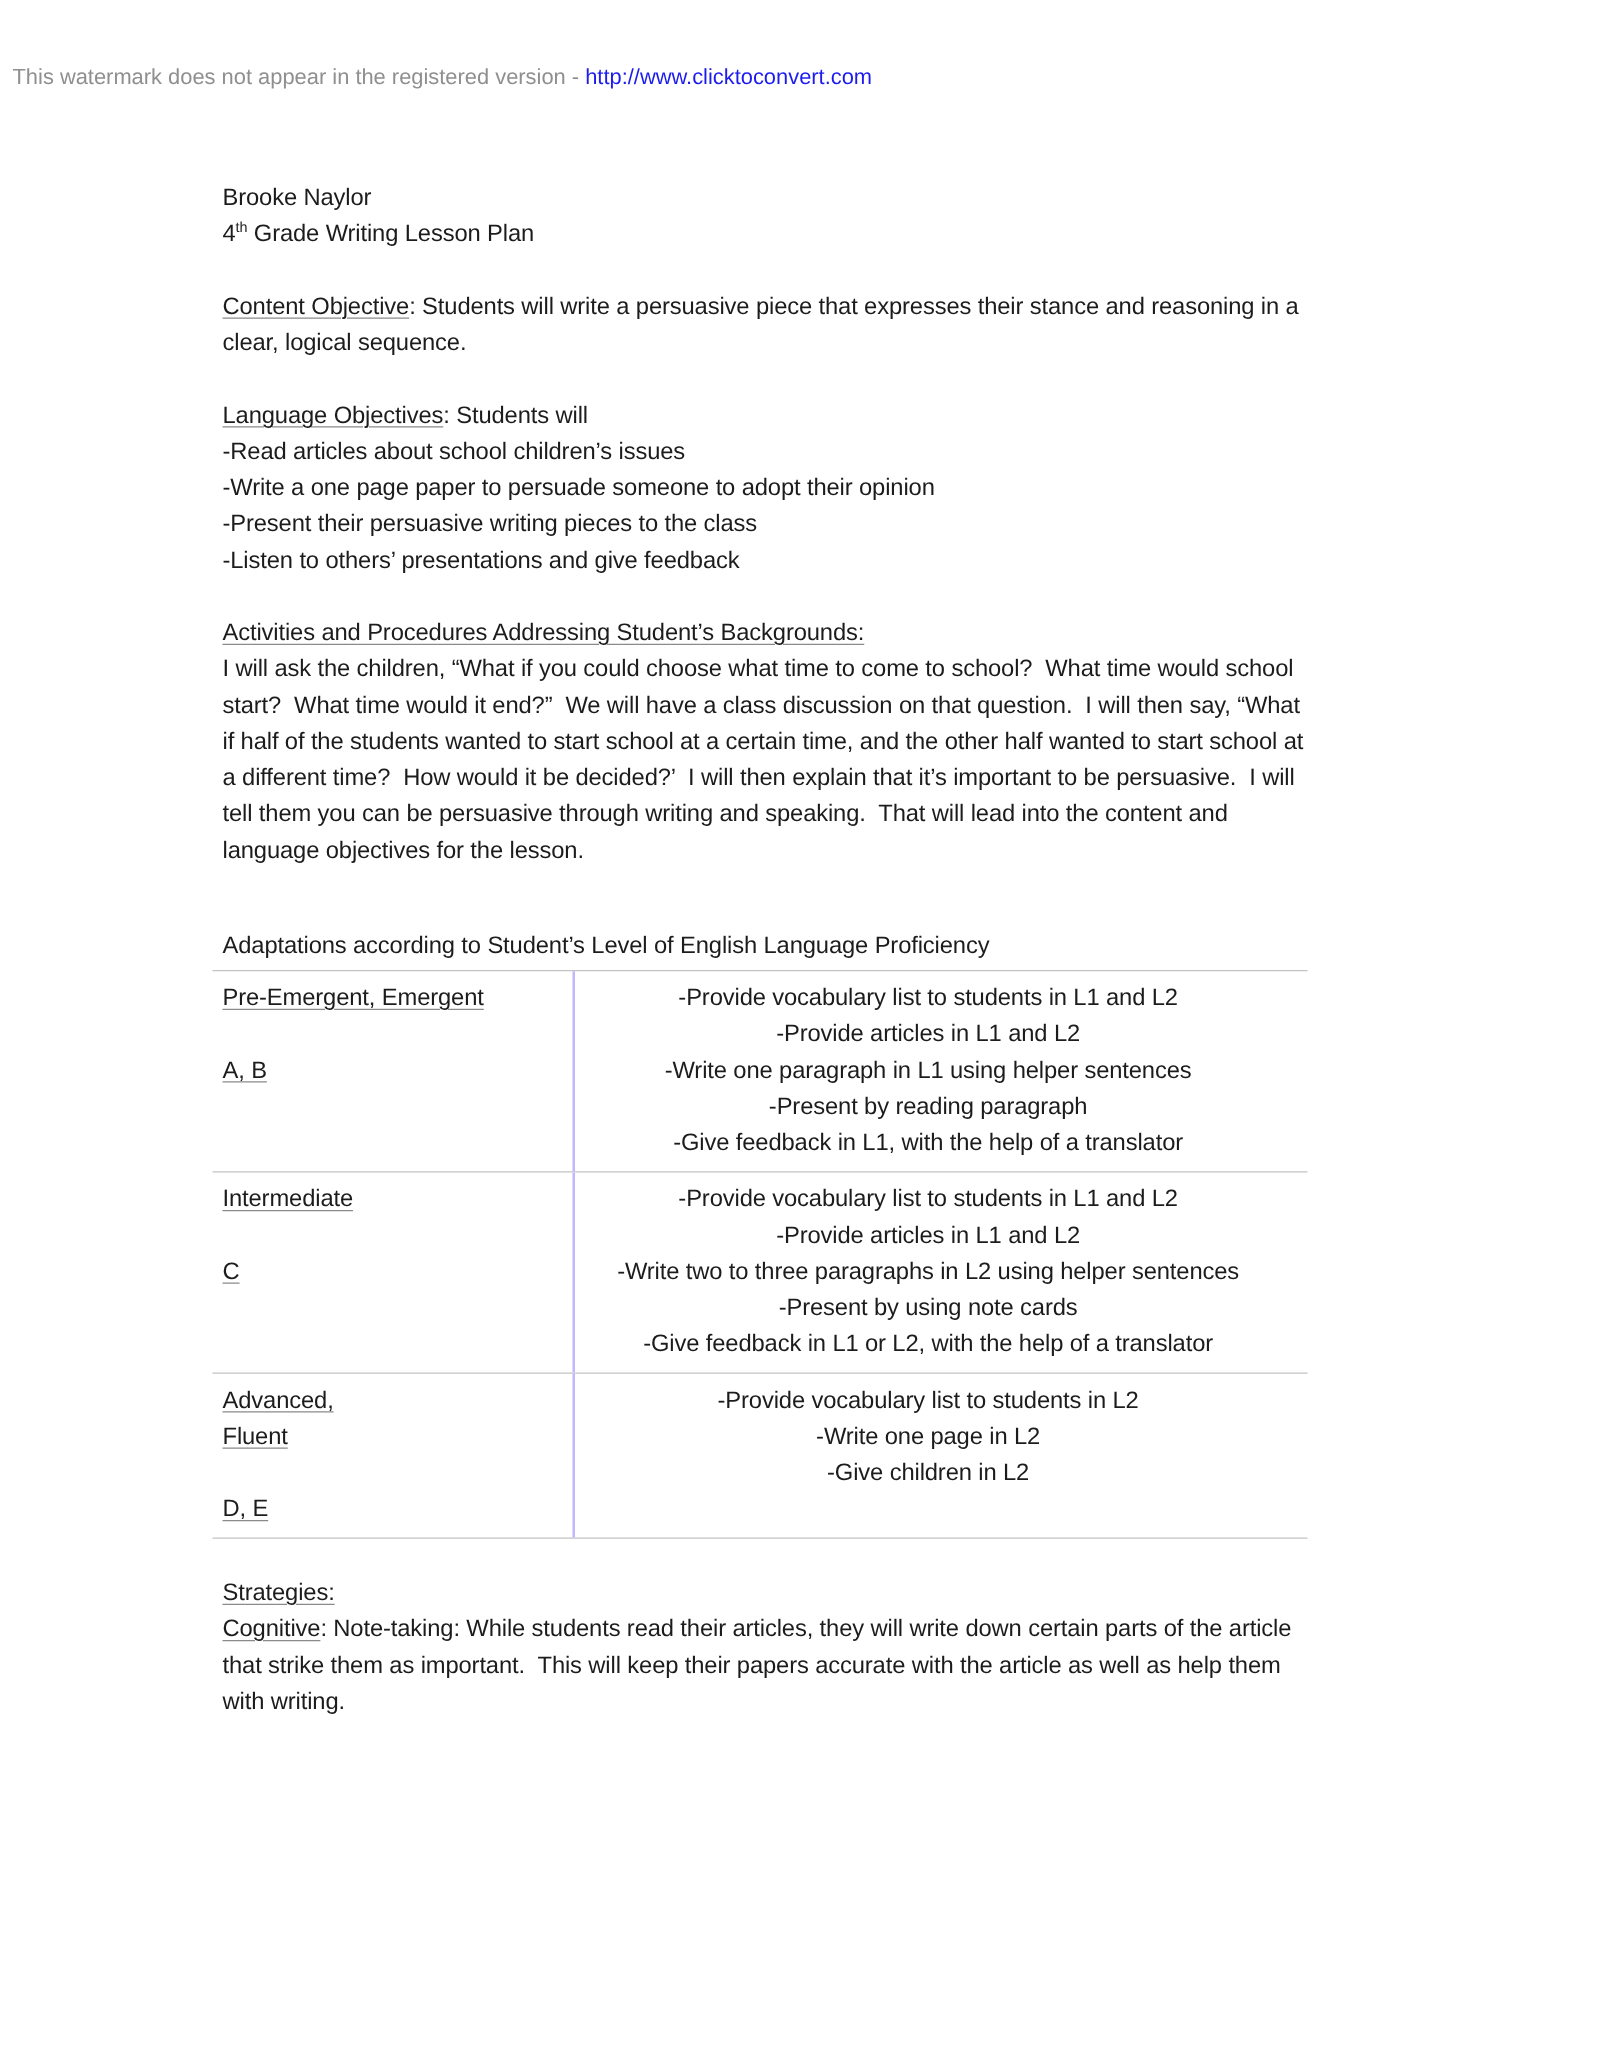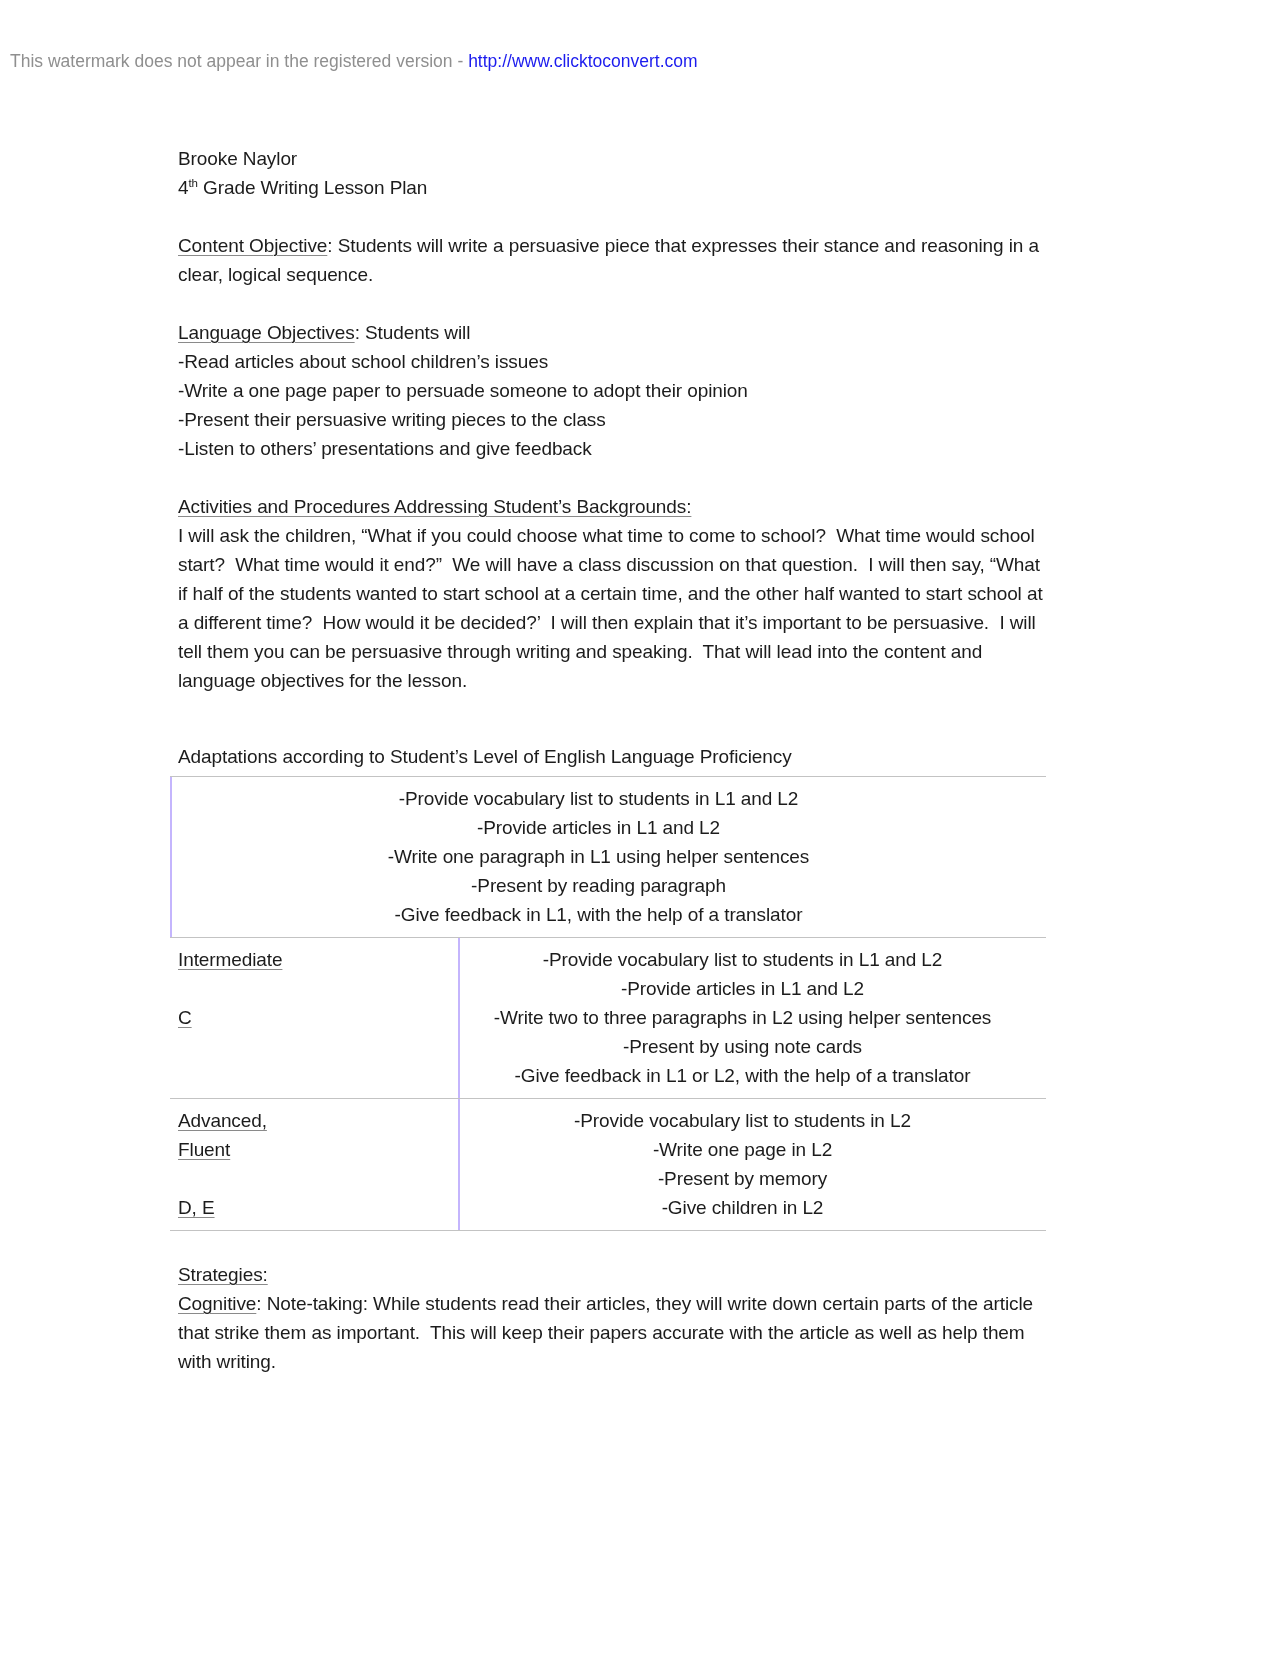--- a/index.html
+++ b/index.html
@@ -103,20 +103,25 @@
     <p class="para">I will ask the children, “What if you could choose what time to come to school?  What time would school start?  What time would it end?”  We will have a class discussion on that question.  I will then say, “What if half of the students wanted to start school at a certain time, and the other half wanted to start school at a different time?  How would it be decided?’  I will then explain that it’s important to be persuasive.  I will tell them you can be persuasive through writing and speaking.  That will lead into the content and language objectives for the lesson.</p>
 
     <div class="gap"></div>
     <div class="gap-sm"></div>
 
     <div class="line">Adaptations according to Student’s Level of English Language Proficiency</div>
 
     <div class="adapt-table">
 
       <div class="t-row">
+        <div class="t-left">
+          <div class="line"><span class="u">Pre-Emergent, Emergent</span></div>
+          <div class="blank"></div>
+          <div class="line"><span class="u">A, B</span></div>
+        </div>
         <div class="t-right">
           <div class="line">-Provide vocabulary list to students in L1 and L2</div>
           <div class="line">-Provide articles in L1 and L2</div>
           <div class="line">-Write one paragraph in L1 using helper sentences</div>
           <div class="line">-Present by reading paragraph</div>
           <div class="line">-Give feedback in L1, with the help of a translator</div>
         </div>
       </div>
 
       <div class="t-row">
@@ -137,21 +142,20 @@
       <div class="t-row">
         <div class="t-left">
           <div class="line"><span class="u">Advanced,</span></div>
           <div class="line"><span class="u">Fluent</span></div>
           <div class="blank"></div>
           <div class="line"><span class="u">D, E</span></div>
         </div>
         <div class="t-right">
           <div class="line">-Provide vocabulary list to students in L2</div>
           <div class="line">-Write one page in L2</div>
-          <div class="line">-Present by memory</div>
           <div class="line">-Give children in L2</div>
         </div>
       </div>
 
     </div>
 
     <div class="gap"></div>
 
     <div class="line"><span class="u">Strategies:</span></div>
     <p class="para"><span class="u">Cognitive</span><span>: Note-taking: While students read their articles, they will write down certain parts of the article that strike them as important.  This will keep their papers accurate with the article as well as help them with writing.</span></p>

